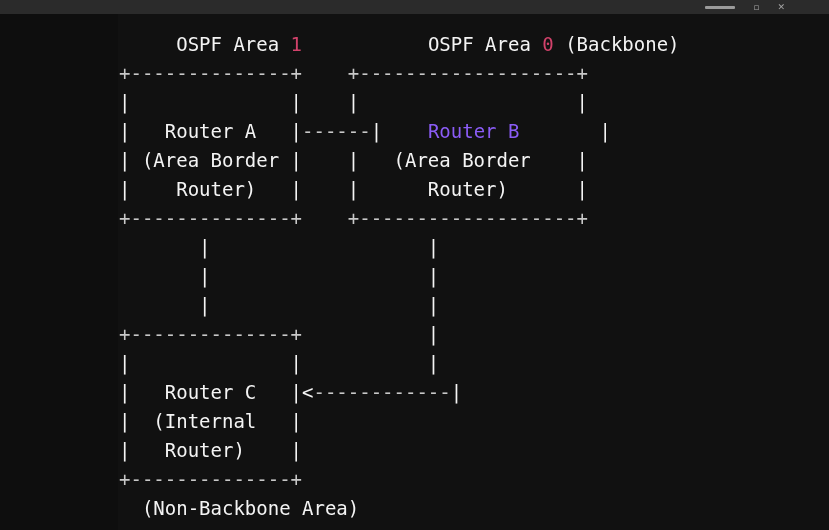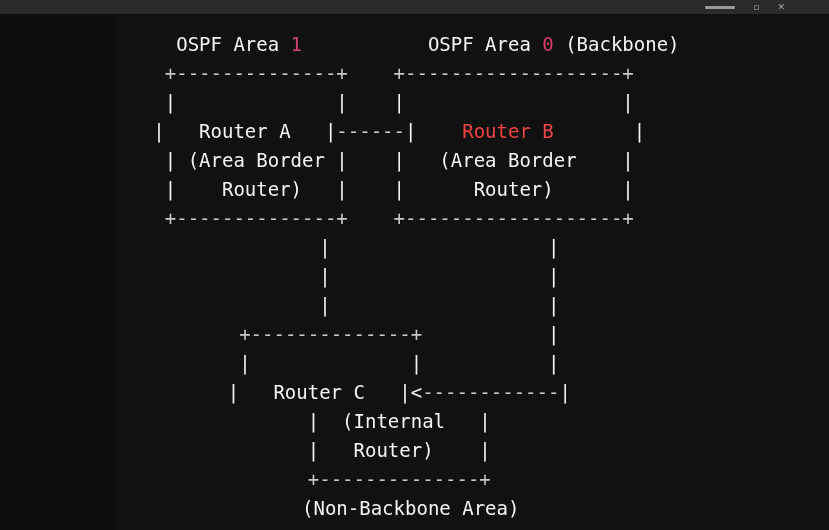--- a/index.html
+++ b/index.html
@@ -85,24 +85,23 @@
     line-height: 29px;
     letter-spacing: 0px;
     white-space: pre;
     color: #f2f2f2;
     -webkit-font-smoothing: antialiased;
   }
   .art-line {
     display: block;
     height: 29px;
     white-space: pre;
-    text-align: center;
   }
   .tok-bright  { color: #f4f4f4; }
-  .tok-dim     { color: #ef4444; margin-top: 29px; }
+  .tok-dim     { color: #8b5cf6; margin-top: 29px; }
   .tok-rule    { color: #c8c8c8; }
   .tok-accent  { color: #d2426b; }
 </style>
 </head>
 <body>
 
 <div id="app-window">
 
   <div id="title-bar">
     <div id="title-bar-controls">

